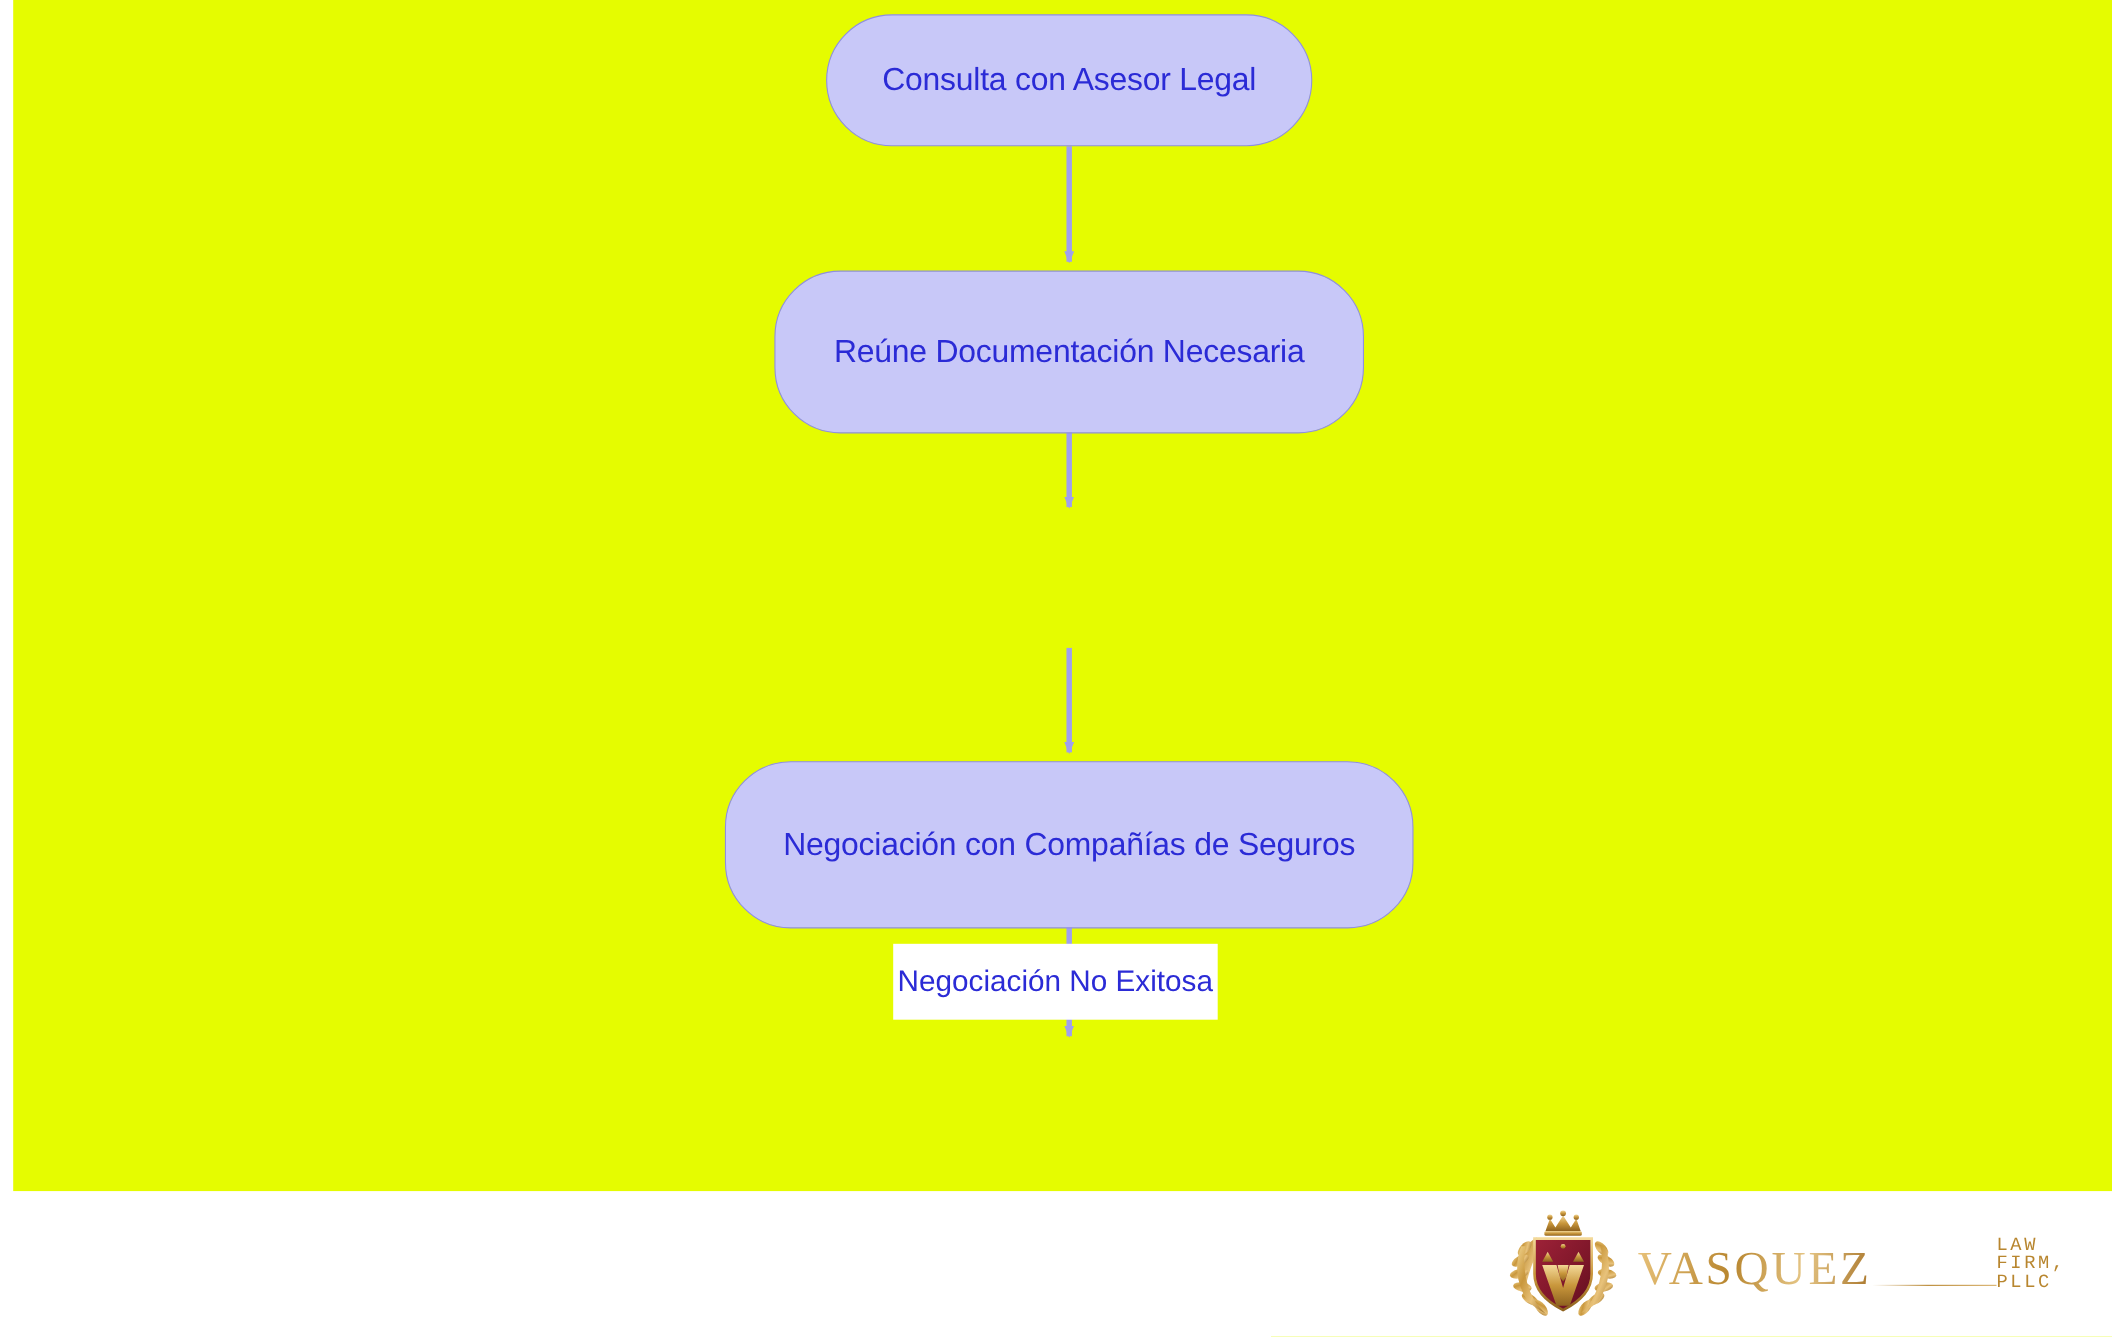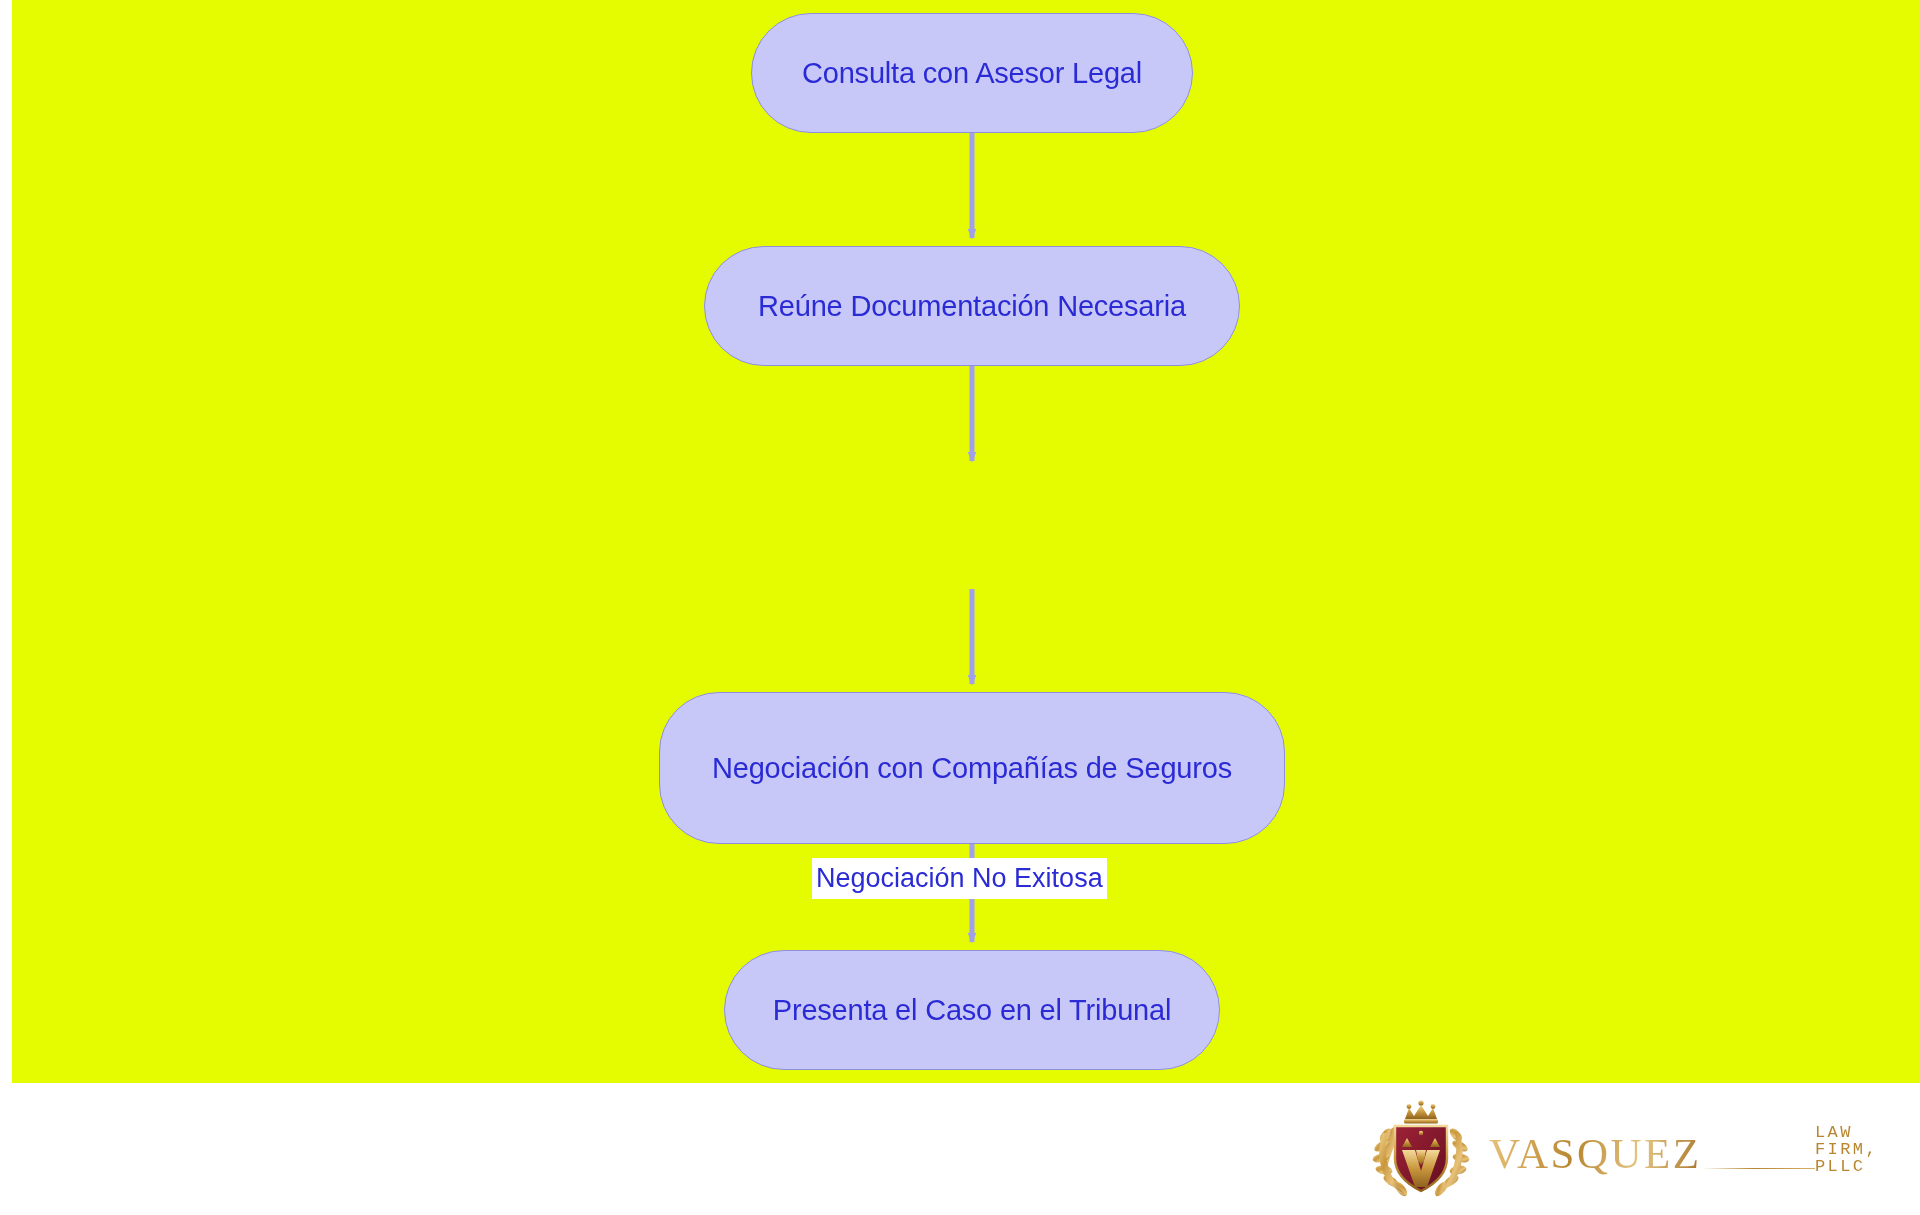--- a/index.html
+++ b/index.html
@@ -53,34 +53,34 @@
     color: #2b2bd6;
     font-family: "Liberation Sans", sans-serif;
     font-size: 29px;
     font-weight: 400;
     letter-spacing: -0.2px;
     white-space: nowrap;
     z-index: 2;
   }
 
   #node-1 { left: 739px; top: 13px;  width: 442px; height: 120px; }
-  #node-2 { left: 692px; top: 246px; width: 536px; height: 120px; }
+  #node-2 { left: 692px; top: 246px; width: 536px; height: 148px; }
   #node-3 { left: 557px; top: 469px; width: 806px; height: 120px; }
   #node-4 { left: 647px; top: 692px; width: 626px; height: 152px; }
   #node-5 { left: 712px; top: 950px; width: 496px; height: 120px; }
 
   
   .edge-label {
     position: absolute;
     background: #ffffff;
     color: #2b2bd6;
     font-family: "Liberation Sans", sans-serif;
     font-size: 27px;
     line-height: 33px;
-    padding: 4px 4px;
+    padding: 18px 4px;
     white-space: nowrap;
     z-index: 3;
   }
   #edge-label-1 {
     left: 800px;
     top: 858px;
     transform: translateX(0);
   }
 
   
@@ -170,23 +170,20 @@
 
     <div class="node" id="node-2">
       <span>Reúne Documentación Necesaria</span>
     </div>
 
 
     <div class="node" id="node-4">
       <span>Negociación con Compañías de Seguros</span>
     </div>
 
-    <div class="node" id="node-5">
-      <span>Presenta el Caso en el Tribunal</span>
-    </div>
 
     <div class="edge-label" id="edge-label-1">Negociación No Exitosa</div>
 
   </div>
 
   <div id="footer">
 
     <div id="brand-logo">
 
       <svg id="brand-crest" width="108" height="108" viewBox="0 0 108 108" xmlns="http://www.w3.org/2000/svg">

